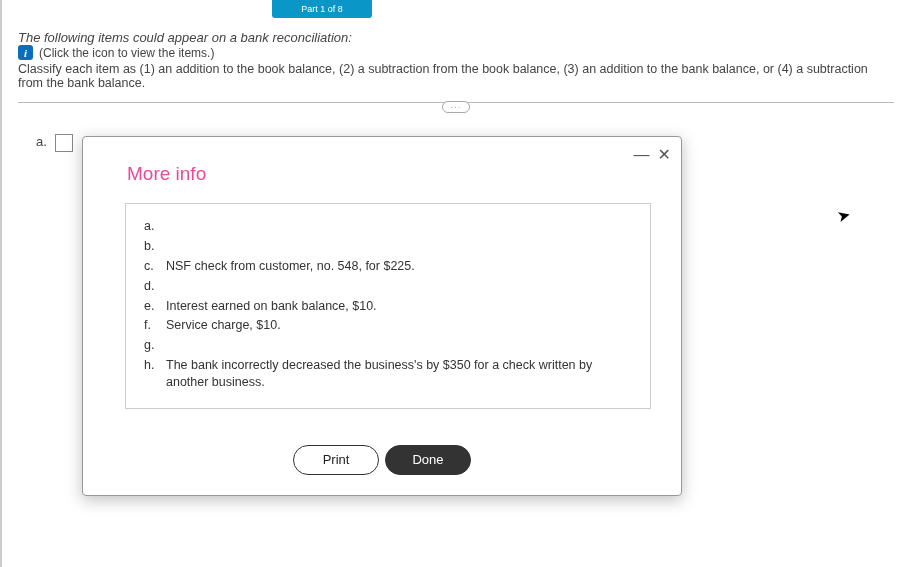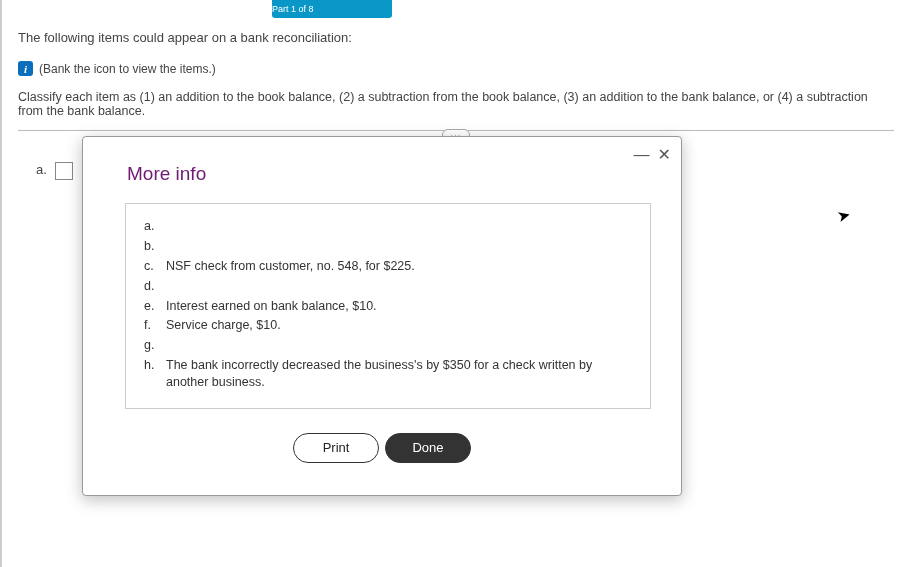--- a/index.html
+++ b/index.html
@@ -14,54 +14,54 @@
   }
   .page {
     position: relative;
     width: 910px; height: 567px;
     background: #fff;
     border-left: 2px solid #ccc;
   }
   .top-tab {
     position: absolute;
     top: 0; left: 270px;
-    width: 120px; height: 18px;
+    width: 100px; height: 18px;
     background: #0a96c7;
     color: #fff;
     font-size: 9px;
-    text-align: left;
+    text-align: center;
     line-height: 18px;
     border-radius: 0 0 3px 3px;
   }
   .question-area {
     padding: 30px 16px 0 16px;
     font-size: 13px;
     color: #444;
   }
-  .question-area .line1 { margin-bottom: 16px; }
+  .question-area .line1 { margin-bottom: 0; font-style: italic; }
   .info-row {
     display: flex; align-items: center; gap: 6px;
     font-size: 12px; color: #444;
   }
   .info-icon {
     width: 15px; height: 15px;
     background: #0a6ebd;
     border-radius: 3px;
     color: #fff;
     font-weight: bold;
     font-size: 11px;
     display: inline-flex;
     align-items: center; justify-content: center;
     font-family: Georgia, serif;
     font-style: italic;
   }
   .classify {
     font-size: 12.5px;
     color: #444;
-    margin-top: 14px;
+    margin-top: 2px;
   }
   .divider-wrap {
     position: relative;
     margin-top: 12px;
     height: 14px;
   }
   .divider-wrap hr {
     border: none; border-top: 1px solid #bbb;
     margin: 6px 0 0 0;
   }
@@ -104,21 +104,21 @@
     font-size: 16px;
     color: #555;
     display: flex; gap: 8px;
     align-items: center;
   }
   .modal-close span { cursor: pointer; }
   .modal h2 {
     font-size: 19px;
     font-weight: normal;
     margin: 26px 0 0 44px;
-    color: #701a75;
+    color: #ec4899;
   }
   .list-box {
     margin: 18px 30px 0 42px;
     border: 1px solid #ccc;
     padding: 14px 18px 14px 18px;
     font-size: 12.5px;
     color: #333;
   }
   .list-box ol {
     list-style: none;
@@ -129,21 +129,21 @@
     margin-bottom: 3px;
     line-height: 1.35;
   }
   .list-box li .lbl {
     width: 22px; flex: none;
   }
   .modal-buttons {
     display: flex;
     justify-content: center;
     gap: 6px;
-    margin-top: 24px;
+    margin-top: 36px;
   }
   .btn {
     min-width: 86px;
     height: 30px;
     border-radius: 16px;
     font-size: 13px;
     display: inline-flex;
     align-items: center; justify-content: center;
     cursor: pointer;
   }
@@ -169,21 +169,21 @@
 <body>
 
 <div class="page">
 
   <div class="top-tab">Part 1 of 8</div>
 
   <div class="question-area">
     <div class="line1">The following items could appear on a bank reconciliation:</div>
     <div class="info-row">
       <span class="info-icon">i</span>
-      <span>(Bank the icon to view the items.)</span>
+      <span>(Click the icon to view the items.)</span>
     </div>
     <div class="classify">Classify each item as (1) an addition to the book balance, (2) a subtraction from the book balance, (3) an addition to the bank balance, or (4) a subtraction from the bank balance.</div>
 
     <div class="divider-wrap">
       <hr>
       <div class="grip">···</div>
     </div>
 
     <div class="answer-row">
       <span>a.</span>

